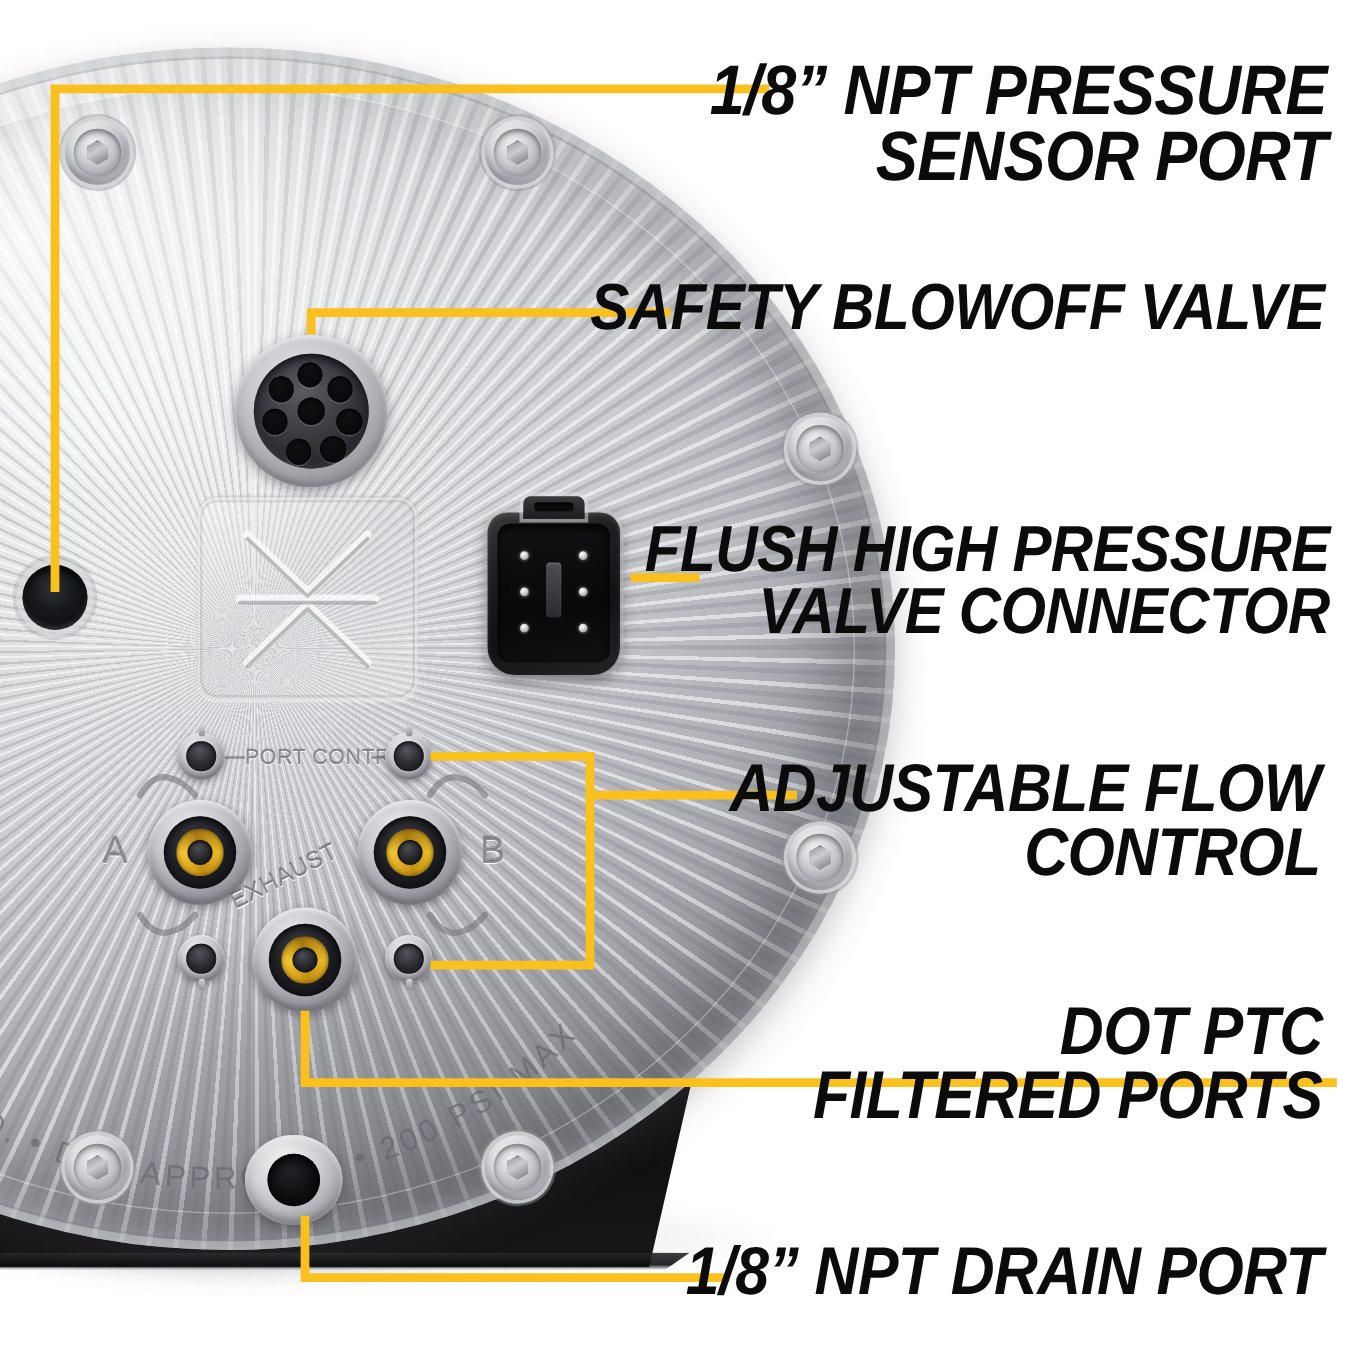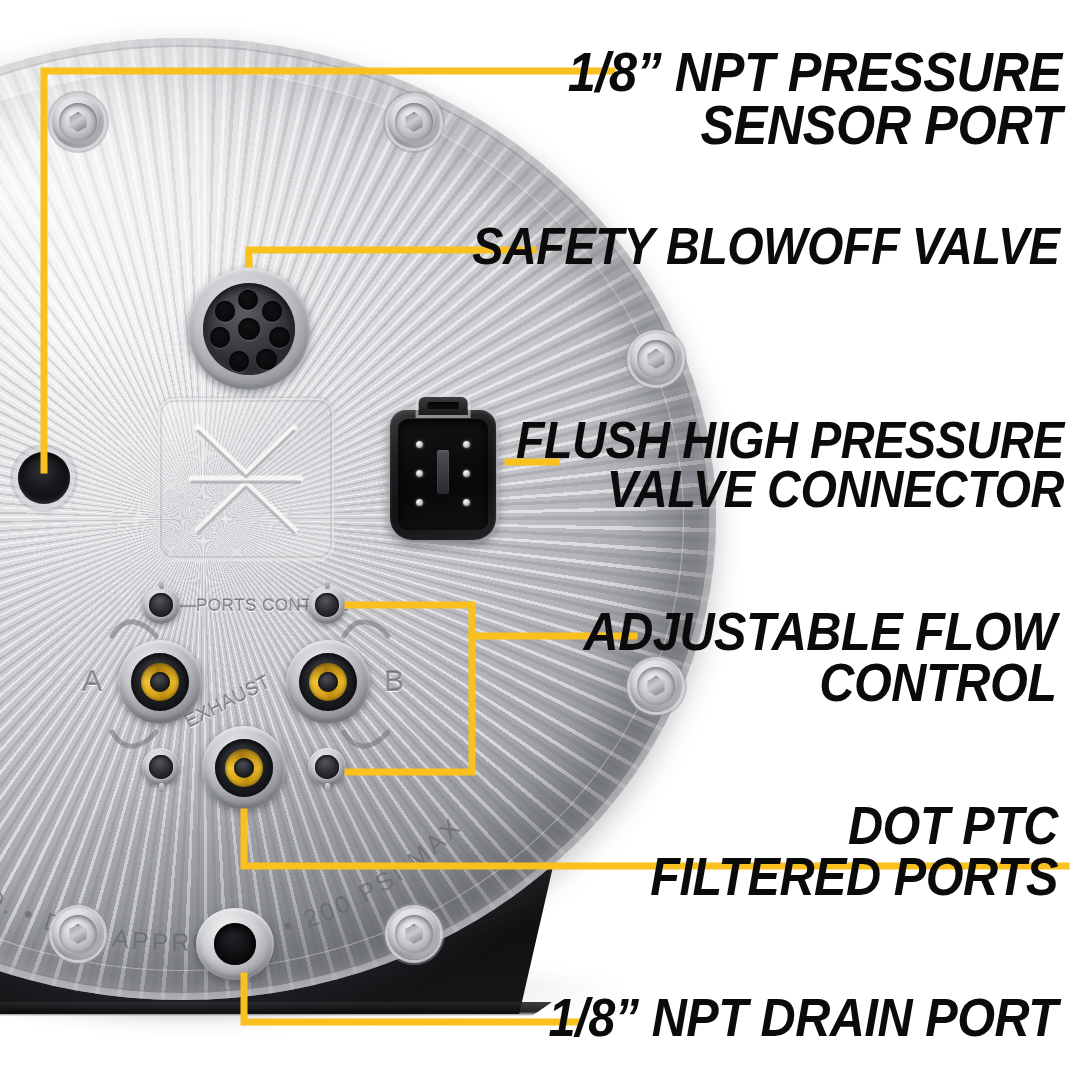--- a/index.html
+++ b/index.html
@@ -396,21 +396,21 @@
       <div class="pin" style="left:20%;  top:20%;"></div>
       <div class="pin" style="left:20%;  top:46%;"></div>
       <div class="pin" style="left:20%;  top:72%;"></div>
       <div class="pin" style="left:72%;  top:20%;"></div>
       <div class="pin" style="left:72%;  top:46%;"></div>
       <div class="pin" style="left:72%;  top:72%;"></div>
     </div>
   </div>
 
   <div class="etch etch-flow" style="left:196px; top:596px; width:122px;">
-    <span class="ln">PORTS</span>
+    <span class="ln">PORT</span>
     <span class="ln">CONTROL</span>
   </div>
 
   <div class="chev" style="left:176px; top:603px;">
     <svg width="22" height="6">
         <path d="M1 3 H20" stroke="rgba(112,114,120,.62)" stroke-width="2.4" fill="none"></path>
       </svg>
   </div>
   <div class="chev" style="left:296px; top:603px;">
     <svg width="22" height="6">

